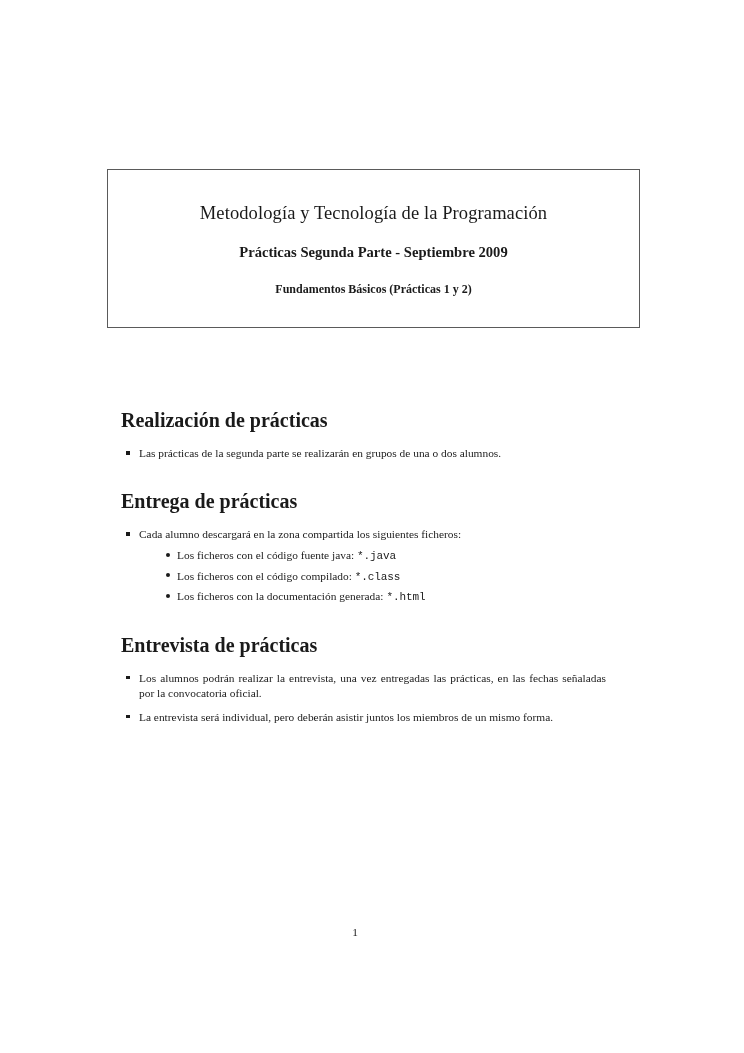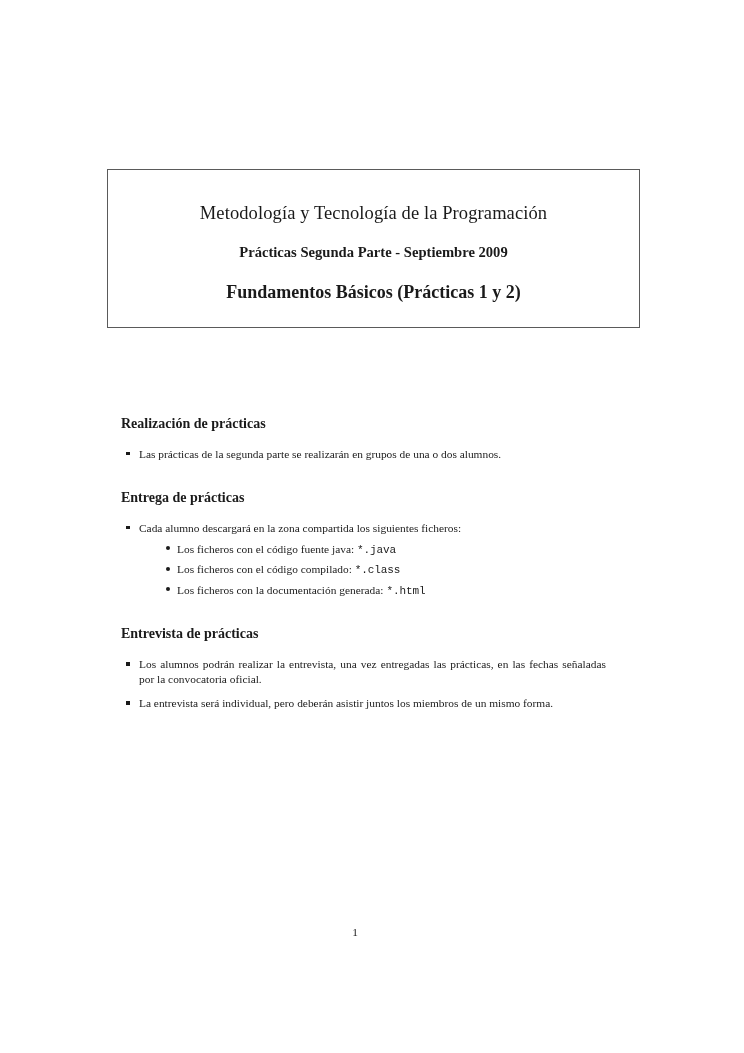--- a/index.html
+++ b/index.html
@@ -40,21 +40,21 @@
     margin: 0;
   }
   .doc-subtitle-1 {
     font-size: 14.6px;
     font-weight: bold;
     text-align: center;
     margin: 0;
     padding-top: 21px;
   }
   .doc-subtitle-2 {
-    font-size: 18px;
+    font-size: 12px;
     font-weight: bold;
     text-align: right;
     margin: 0;
     padding-top: 21px;
   }
 
   
   .content {
     position: absolute;
     left: 121px;
@@ -62,23 +62,23 @@
     width: 485px;
   }
 
   .section {
     margin: 0;
   }
   .section + .section {
     margin-top: 28px;
   }
   .section-heading {
-    font-size: 14px;
+    font-size: 20px;
     font-weight: bold;
-    margin: 8px 0 14px 0;
+    margin: 0 0 14px 0;
     line-height: 1.2;
   }
 
   
   ul.lvl1 {
     list-style: none;
     margin: 0;
     padding: 0;
   }
   ul.lvl1 > li {

